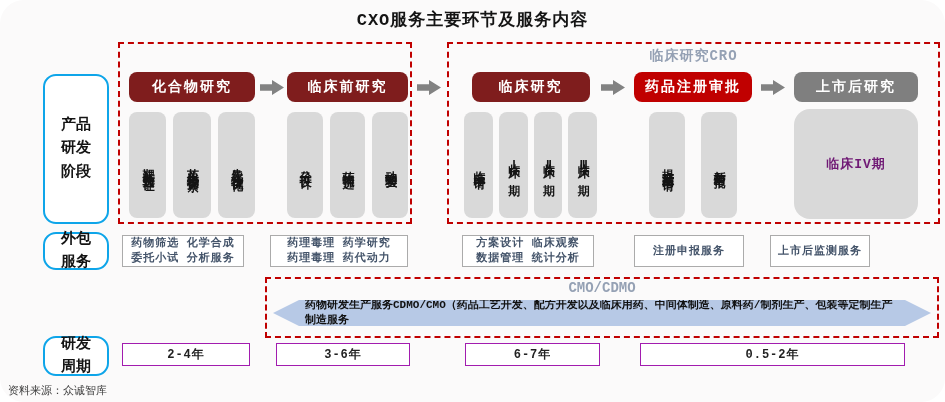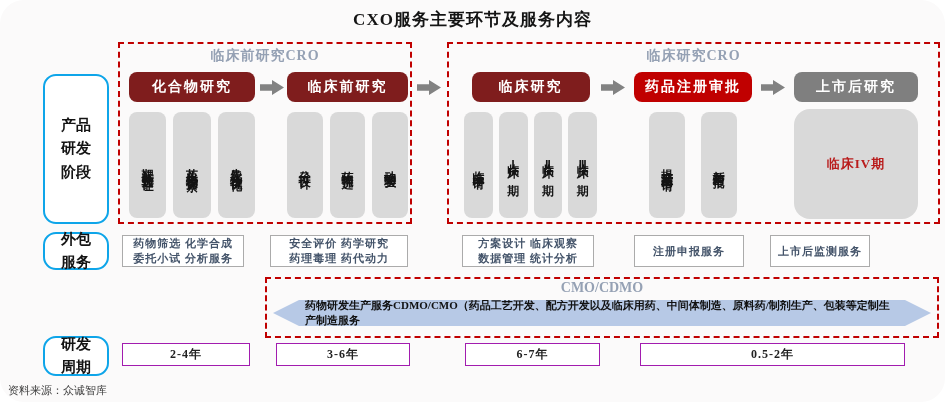--- a/index.html
+++ b/index.html
@@ -1,20 +1,20 @@
 <!DOCTYPE html>
 <html><head>
 <meta charset="utf-8">
 <style>
   * { margin:0; padding:0; box-sizing:border-box; }
   body { background:#ffffff; }
   .canvas {
     position:relative; width:945px; height:402px;
     background:#fbfafa; overflow:hidden;
-    font-family:Liberation Serif, serif;
+    font-family:Liberation Mono, monospace;
     border-radius:24px;
   }
   .title {
     position:absolute; top:8px; left:0; right:0;
     text-align:center; font-size:17px; font-weight:bold; color:#141414;
     letter-spacing:1px;
   }
   
   .side-box {
     position:absolute; left:43px; width:66px;
@@ -50,21 +50,21 @@
   .vbox {
     flex:1; background:#d9d9d9; border-radius:8px;
     display:flex; align-items:center; justify-content:center;
     writing-mode:vertical-rl; text-orientation:upright;
     font-size:12px; font-weight:bold; color:#141414;
     letter-spacing:2px; line-height:1;
   }
   .bigbox {
     margin-top:7px; height:110px; background:#d9d9d9; border-radius:16px;
     display:flex; align-items:center; justify-content:center;
-    font-size:13px; font-weight:bold; color:#b91c1c; letter-spacing:1px;
+    font-size:13px; font-weight:bold; color:#701a75; letter-spacing:1px;
   }
   .arrow {
     position:absolute; width:24px; height:15px; background:#828282;
     clip-path:polygon(0 28%, 50% 28%, 50% 0, 100% 50%, 50% 100%, 50% 72%, 0 72%);
   }
   
   .service-box {
     position:absolute; top:235px; height:32px;
     background:#ffffff; border:1px solid #ababab;
     display:flex; flex-direction:column; align-items:center; justify-content:center;
@@ -113,21 +113,20 @@
     <span class="txt">产品研发阶段</span>
   </div>
   <div class="side-box" style="top:232px; height:38px;">
     <span class="txt">外包服务</span>
   </div>
   <div class="side-box" style="top:336px; height:40px;">
     <span class="txt">研发周期</span>
   </div>
 
   <div class="dashed-panel" style="left:118px; width:294px;">
-    <div class="cro-label">临床前研究CRO</div>
 
     <div class="stage-col" style="left:9px; width:126px;">
       <div class="stage-header blue">化合物研究</div>
       <div class="substeps">
         <div class="vbox">靶标筛选验证</div>
         <div class="vbox">苗头化合物探索</div>
         <div class="vbox">先导化合物优化</div>
       </div>
     </div>
 
@@ -174,21 +173,21 @@
       <div class="stage-header dark">上市后研究</div>
       <div class="bigbox">临床IV期</div>
     </div>
   </div>
 
   <div class="service-box" style="left:122px; width:122px;">
     <span>药物筛选 化学合成</span>
     <span>委托小试 分析服务</span>
   </div>
   <div class="service-box" style="left:270px; width:138px;">
-    <span>安全评价 药学研究</span>
+    <span>药理毒理 药学研究</span>
     <span>药理毒理 药代动力</span>
   </div>
   <div class="service-box" style="left:462px; width:132px;">
     <span>方案设计 临床观察</span>
     <span>数据管理 统计分析</span>
   </div>
   <div class="service-box" style="left:634px; width:110px;">
     <span>注册申报服务</span>
   </div>
   <div class="service-box" style="left:770px; width:100px;">

